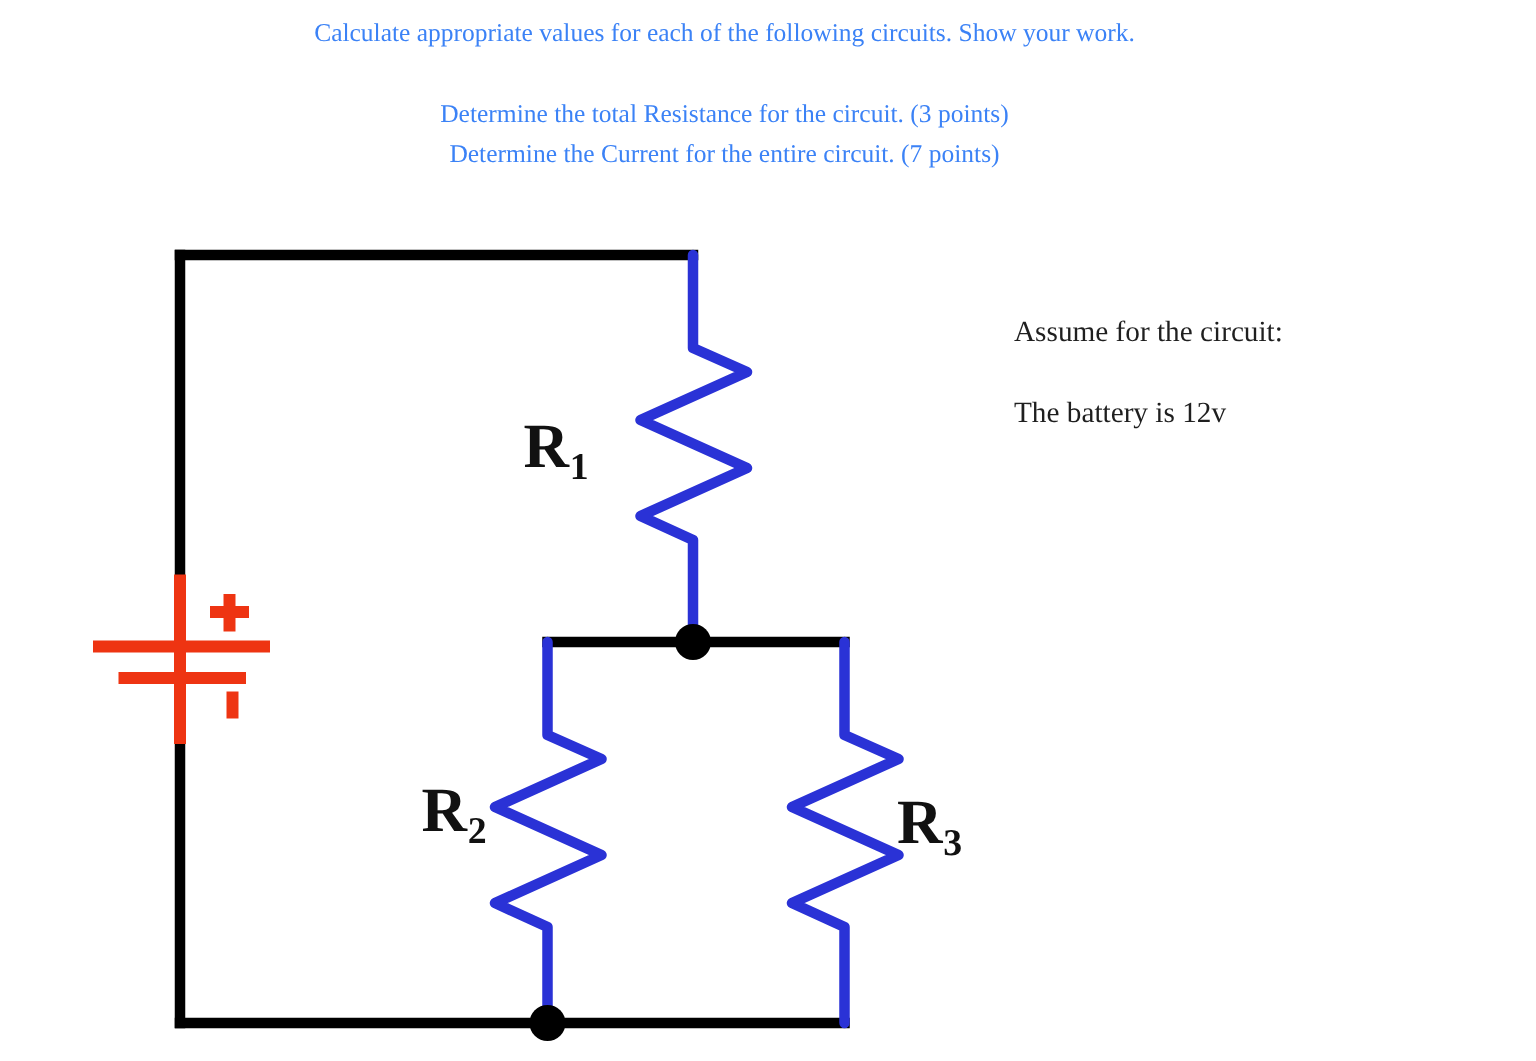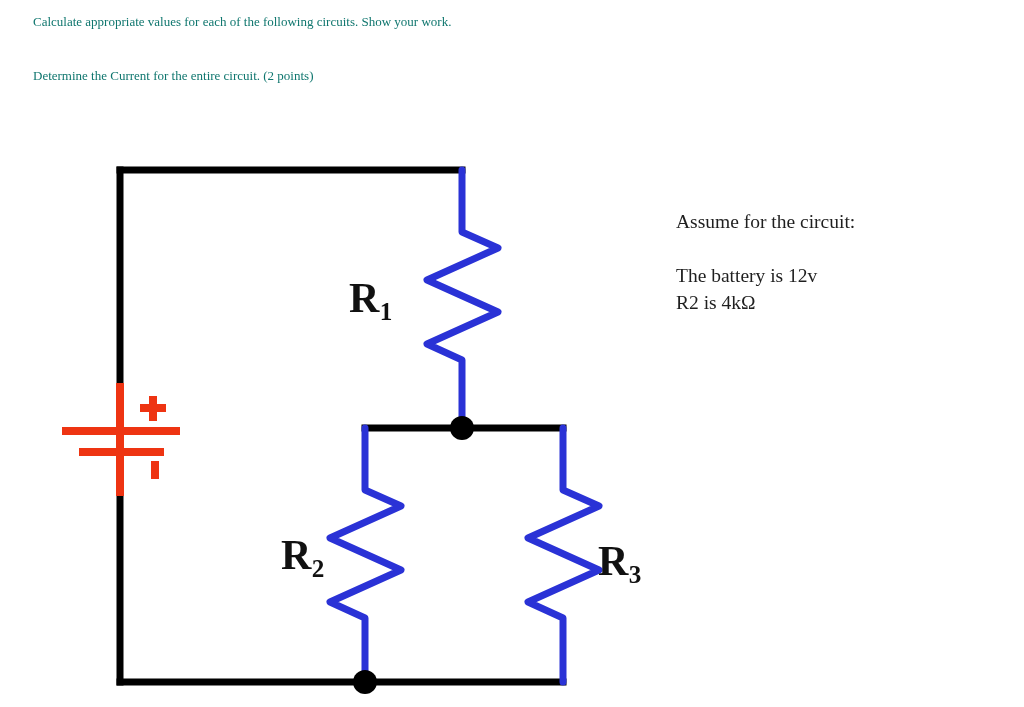--- a/index.html
+++ b/index.html
@@ -16,24 +16,25 @@
     font-family: "Liberation Serif", "DejaVu Serif", serif;
     color: #1a1a1a;
   }
 
   
   .instructions {
     position: absolute;
     left: 33px;
     top: 8px;
     width: 900px;
-    font-size: 13px;
+    font-size: 17px;
     line-height: 27px;
-    color: #0f766e;
+    color: #3b82f6;
     white-space: nowrap;
+    text-align: center;
   }
   .instructions .line { display: block; }
   .instructions .gap { display: block; height: 27px; }
 
   
   .assumptions {
     position: absolute;
     left: 676px;
     top: 208px;
     font-size: 19.5px;
@@ -64,37 +65,37 @@
     line-height: 1;
     white-space: nowrap;
   }
   .rlabel sub {
     font-size: 0.6em;
     font-weight: bold;
     vertical-align: -0.30em;
     margin-left: 0.02em;
   }
   #r1-label { left: 349px; top: 277px; }
-  #r2-label { left: 281px; top: 534px; }
-  #r3-label { left: 598px; top: 540px; }
+  #r2-label { left: 281px; top: 520px; }
+  #r3-label { left: 598px; top: 528px; }
 </style>
 </head>
 <body>
 
 <div class="instructions">
   <span class="line">Calculate appropriate values for each of the following circuits.  Show your work.</span>
   <span class="gap"></span>
-  <span class="line">Determine the Current for the entire circuit. (2 points)</span>
+  <span class="line">Determine the total Resistance for the circuit.  (3 points)</span>
+  <span class="line">Determine the Current for the entire circuit. (7 points)</span>
 </div>
 
 <div class="assumptions">
   <span class="line">Assume for the circuit:</span>
   <span class="gap"></span>
   <span class="line">The battery is 12v</span>
-  <span class="line">R2 is 4kΩ</span>
 </div>
 
 <div class="diagram">
   <svg width="1024" height="707" viewBox="0 0 1024 707" xmlns="http://www.w3.org/2000/svg">
 
     <g stroke="#000000" stroke-width="7" fill="none" stroke-linecap="square">
 
       <path d="M 120 170 L 462 170"></path>
 
       <path d="M 120 170 L 120 385"></path>

